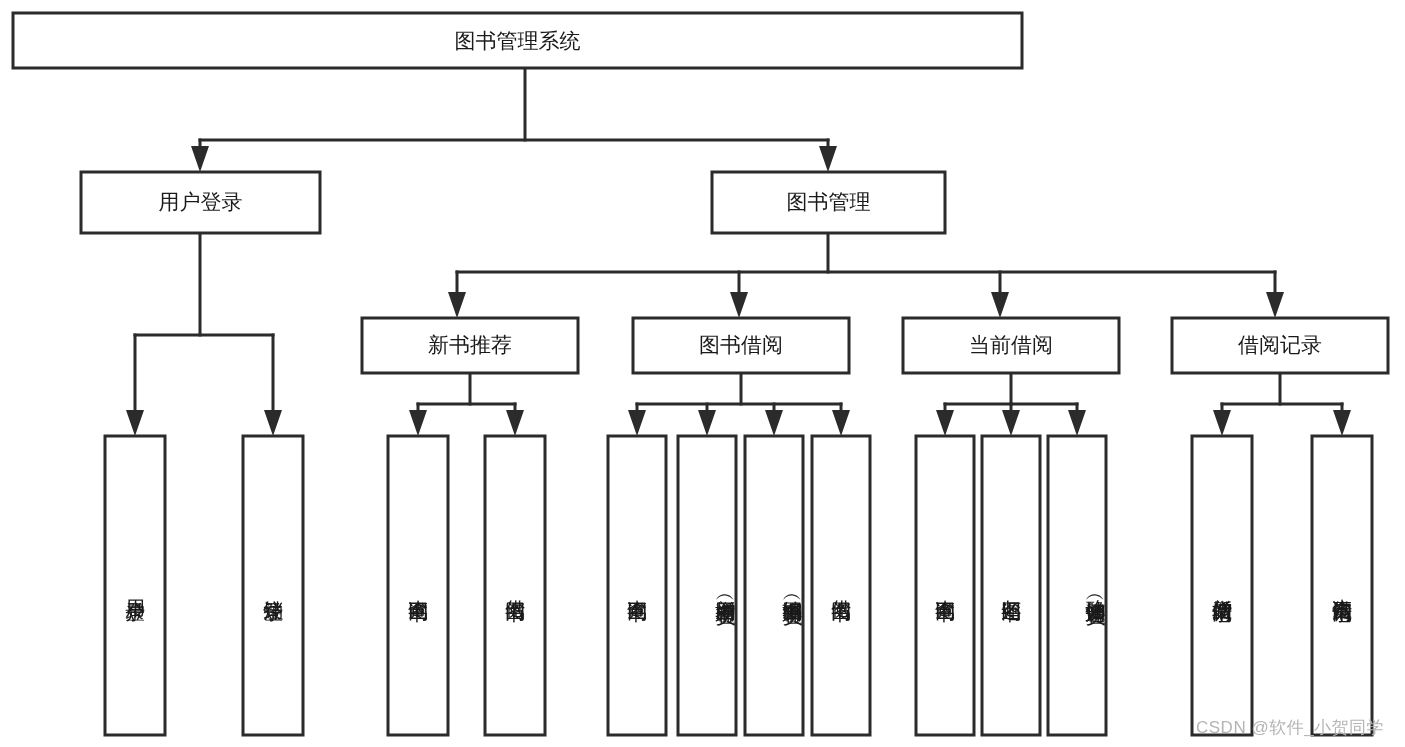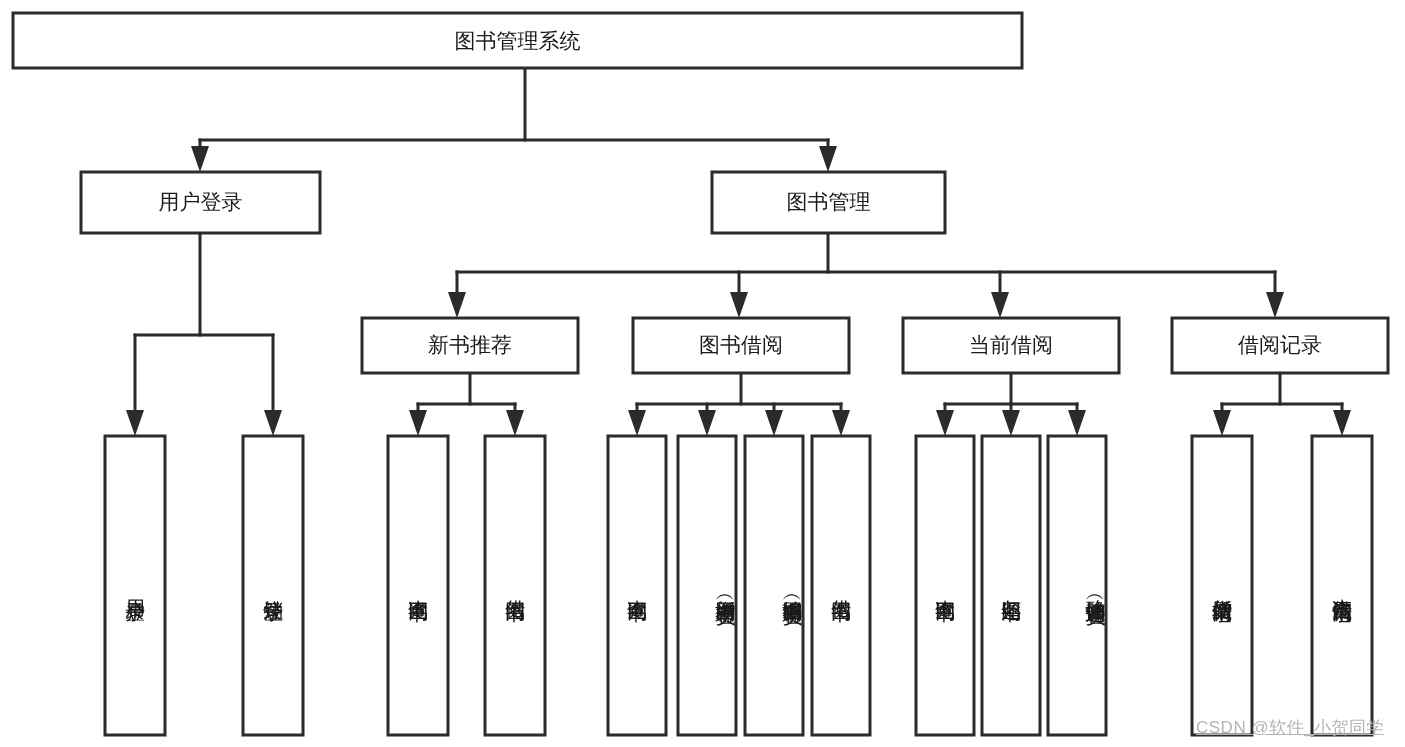--- a/index.html
+++ b/index.html
@@ -192,15 +192,15 @@
   <div class="node-label-v" style="left:608px; top:436px; width:58px; height:299px;">查询图书</div>
   <div class="node-label-v" style="left:678px; top:436px; width:58px; height:299px; align-items:flex-start; padding-top:6px; box-sizing:border-box;">新增图书（管理员）</div>
   <div class="node-label-v" style="left:745px; top:436px; width:58px; height:299px; align-items:flex-start; padding-top:6px; box-sizing:border-box;">编辑图书（管理员）</div>
   <div class="node-label-v" style="left:812px; top:436px; width:58px; height:299px;">借阅图书</div>
   <div class="node-label-v" style="left:916px; top:436px; width:58px; height:299px;">查询图书</div>
   <div class="node-label-v" style="left:982px; top:436px; width:58px; height:299px;">归还图书</div>
   <div class="node-label-v" style="left:1048px; top:436px; width:58px; height:299px; align-items:flex-start; padding-top:6px; box-sizing:border-box;">确认归还（管理员）</div>
   <div class="node-label-v" style="left:1192px; top:436px; width:60px; height:299px;">新增借阅记录</div>
   <div class="node-label-v" style="left:1312px; top:436px; width:60px; height:299px;">查询借阅记录</div>
 
-  <div class="watermark" style="left:1196px; top:716px;text-decoration:underline;">CSDN @软件_小贺同学</div>
+  <div class="watermark" style="left:1196px; top:716px;">CSDN @软件_小贺同学</div>
 
 </div>
 
 </body></html>

